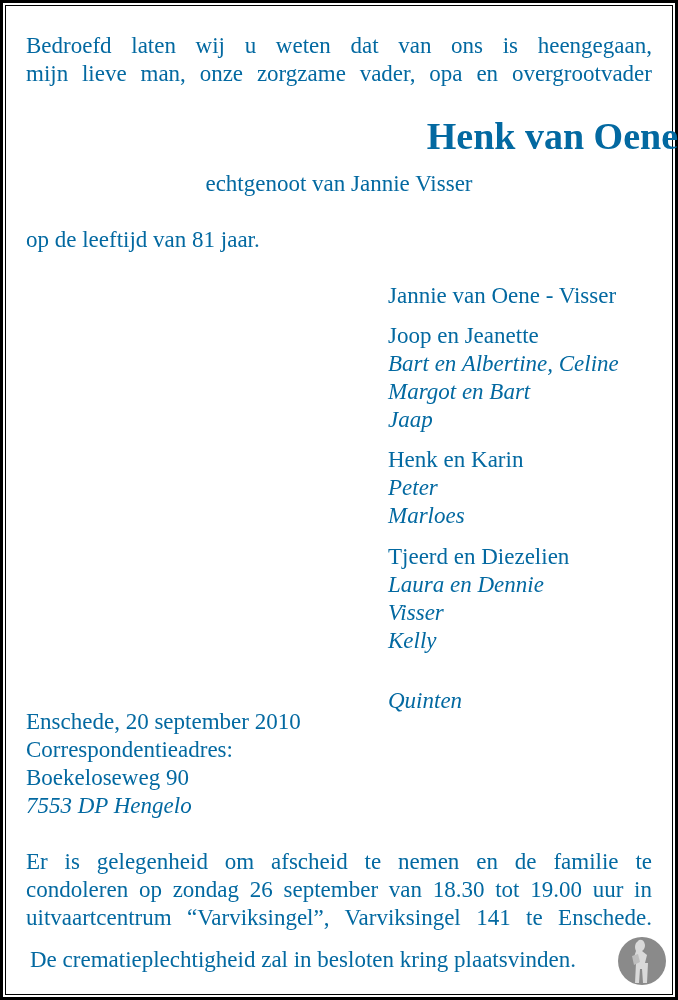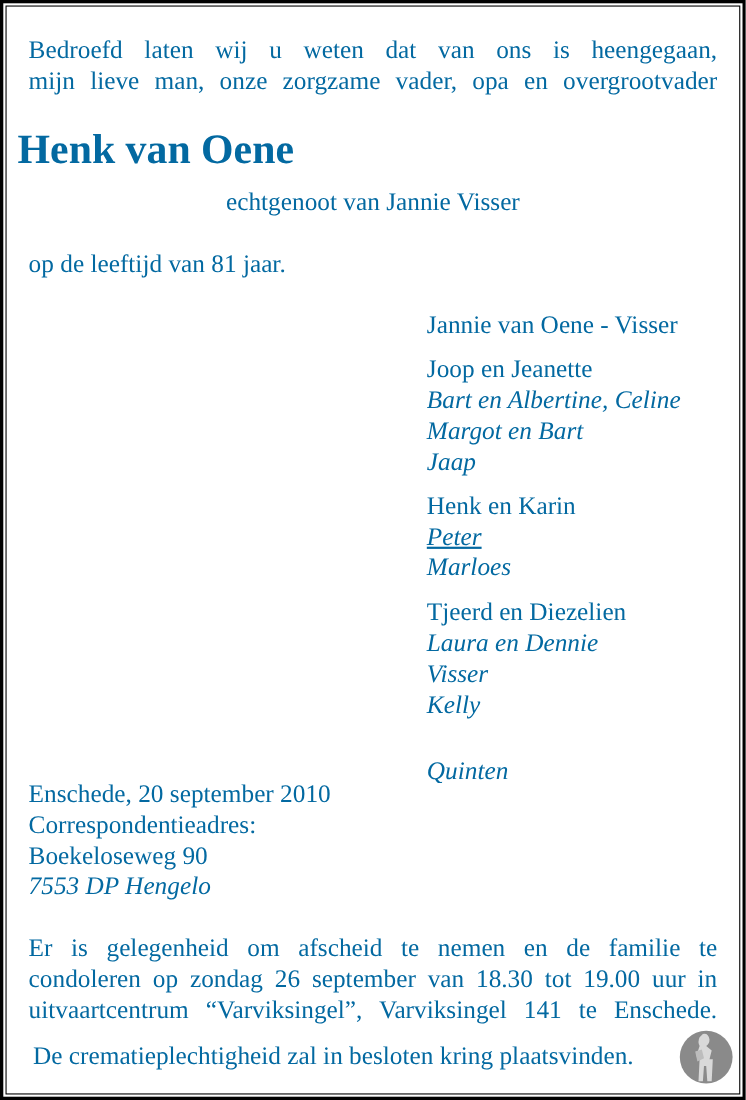--- a/index.html
+++ b/index.html
@@ -11,21 +11,21 @@
   .inner {
     position: absolute; left: 2px; top: 2px; right: 2px; bottom: 2px;
     border: 1px solid #000; box-sizing: border-box;
   }
   .t {
     position: absolute; font-family: "Liberation Serif", "DejaVu Serif", serif;
     color: #0369a1; font-size: 23px; line-height: 28px; white-space: nowrap;
   }
   .just { text-align: justify; text-align-last: justify; }
   .it { font-style: italic; }
-  .name { font-weight: bold; font-size: 38px; line-height: 44px; left: 0; right: 0; text-align: left; padding-left: 16px; }
+  .name { font-weight: bold; font-size: 38px; line-height: 44px; left: 0; right: 0; text-align: right; padding-left: 16px; }
   .logo { position: absolute; left: 617px; top: 936px; width: 50px; height: 50px; }
 </style>
 </head>
 <body>
 
 <div class="frame">
   <div class="inner"></div>
 </div>
 
 <div class="t just" style="left:26px; width:626px; top:32px;">Bedroefd laten wij u weten dat van ons is heengegaan,</div>
@@ -36,21 +36,21 @@
 <div class="t" style="left:26px; top:226px;">op de leeftijd van 81 jaar.</div>
 
 <div class="t" style="left:388px; top:282px;">Jannie van Oene - Visser</div>
 
 <div class="t" style="left:388px; top:322px;">Joop en Jeanette</div>
 <div class="t it" style="left:388px; top:350px;">Bart en Albertine, Celine</div>
 <div class="t it" style="left:388px; top:378px;">Margot en Bart</div>
 <div class="t it" style="left:388px; top:406px;font-style:italic;">Jaap</div>
 
 <div class="t" style="left:388px; top:446px;">Henk en Karin</div>
-<div class="t it" style="left:388px; top:474px;text-decoration:underline;">Peter</div>
+<div class="t it" style="left:388px; top:474px;">Peter</div>
 <div class="t it" style="left:388px; top:502px;">Marloes</div>
 
 <div class="t" style="left:388px; top:543px;">Tjeerd en Diezelien</div>
 <div class="t it" style="left:388px; top:571px;">Laura en Dennie</div>
 <div class="t it" style="left:388px; top:599px;">Visser</div>
 <div class="t it" style="left:388px; top:627px;">Kelly</div>
 <div class="t it" style="left:388px; top:687px;">Quinten</div>
 
 <div class="t" style="left:26px; top:708px;">Enschede, 20 september 2010</div>
 <div class="t" style="left:26px; top:736px;">Correspondentieadres:</div>

